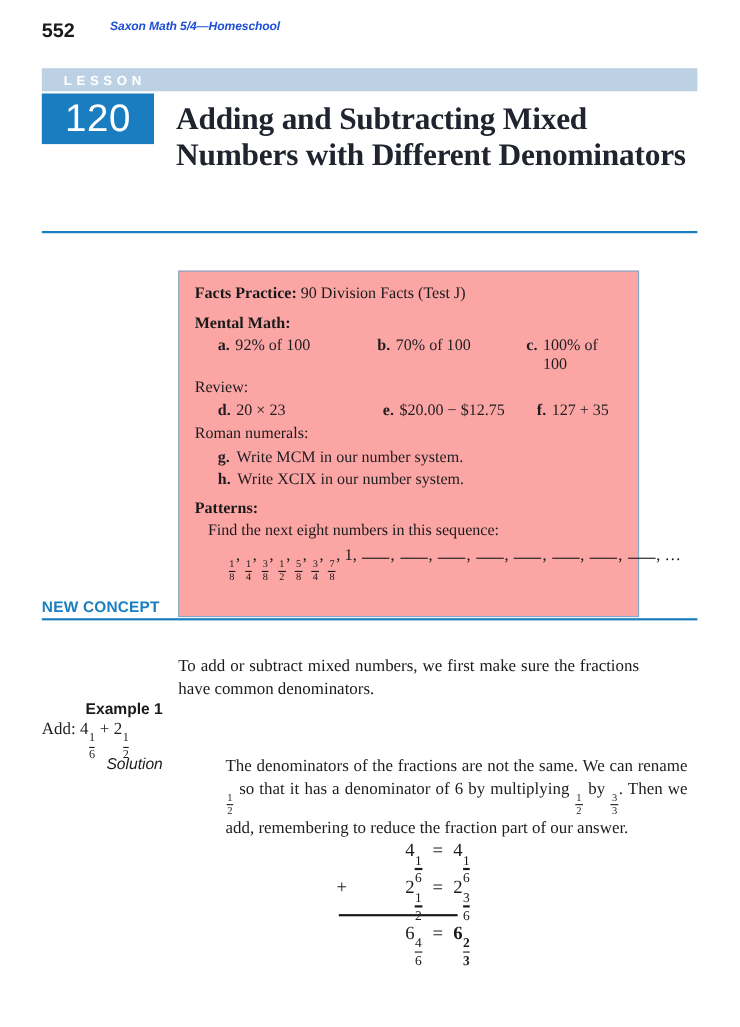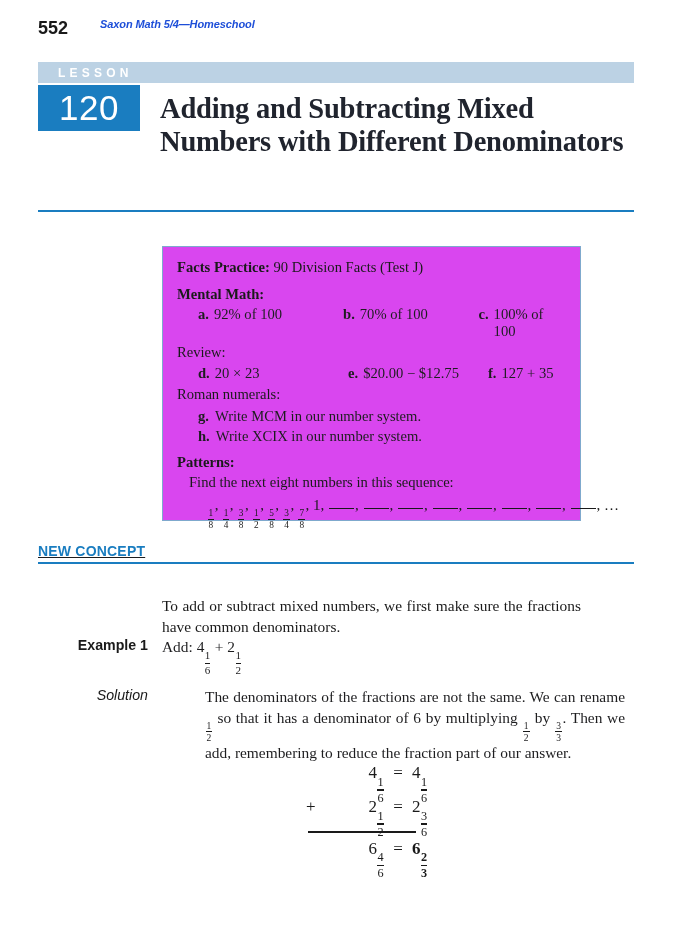--- a/index.html
+++ b/index.html
@@ -64,27 +64,27 @@
   }
   .sec .label {
     font-family:"Liberation Sans", sans-serif;
     font-weight:bold; font-size:14px; color:#1a7dc0;
     letter-spacing:0.2px;
   }
   .sec .rule {
     margin-top:3px; height:2.2px; background:#1a7dc0; width:596px;
   }
   #sec-warmup { top:207px; }
-  #sec-newconcept { top:543px;text-decoration:underline; }
+  #sec-newconcept { top:543px; }
 
   
   .warmbox {
     position:absolute; left:162px; top:246px;
-    width:419px; height:275px;
-    background:#d946ef;
+    width:419px; height:315px;
+    background:#fca5a5;
     border:1.6px solid #7fa9cd;
     box-sizing:border-box;
     padding:11px 14px 0 14px;
   }
   .warmbox .row { font-size:14.6px; line-height:19.5px; color:#1a1a1a; }
   .warmbox .blabel { font-weight:bold; }
   .warmbox .spacer6 { height:7px; }
   .warmbox .spacer3 { height:3px; }
   .warmbox .itemrow {
     display:flex; padding-left:21px; margin-top:2px;
@@ -143,21 +143,21 @@
 
   .exrow { position:absolute; left:38px; width:596px; display:flex; }
   .exrow .lab {
     width:110px; text-align:right; padding-right:14px;
     font-family:"Liberation Sans", sans-serif;
     font-size:14.2px; color:#1a1a1a;
   }
   .exrow .lab.bold { font-weight:bold; }
   .exrow .lab.ital { font-style:italic; }
   .exrow .content { width:420px; font-size:15.4px; line-height:20.5px; }
-  #example1 { top:637px; }
+  #example1 { top:637px;flex-direction:column; }
   #solution1 { top:687px;gap:43px; }
   #solution1 .content { text-align:justify; }
 
   
   .calc {
     position:absolute; left:306px; top:763px;
     font-size:17px; color:#1a1a1a;
   }
   .calc .crow {
     display:flex; align-items:flex-start; justify-content:flex-end;

